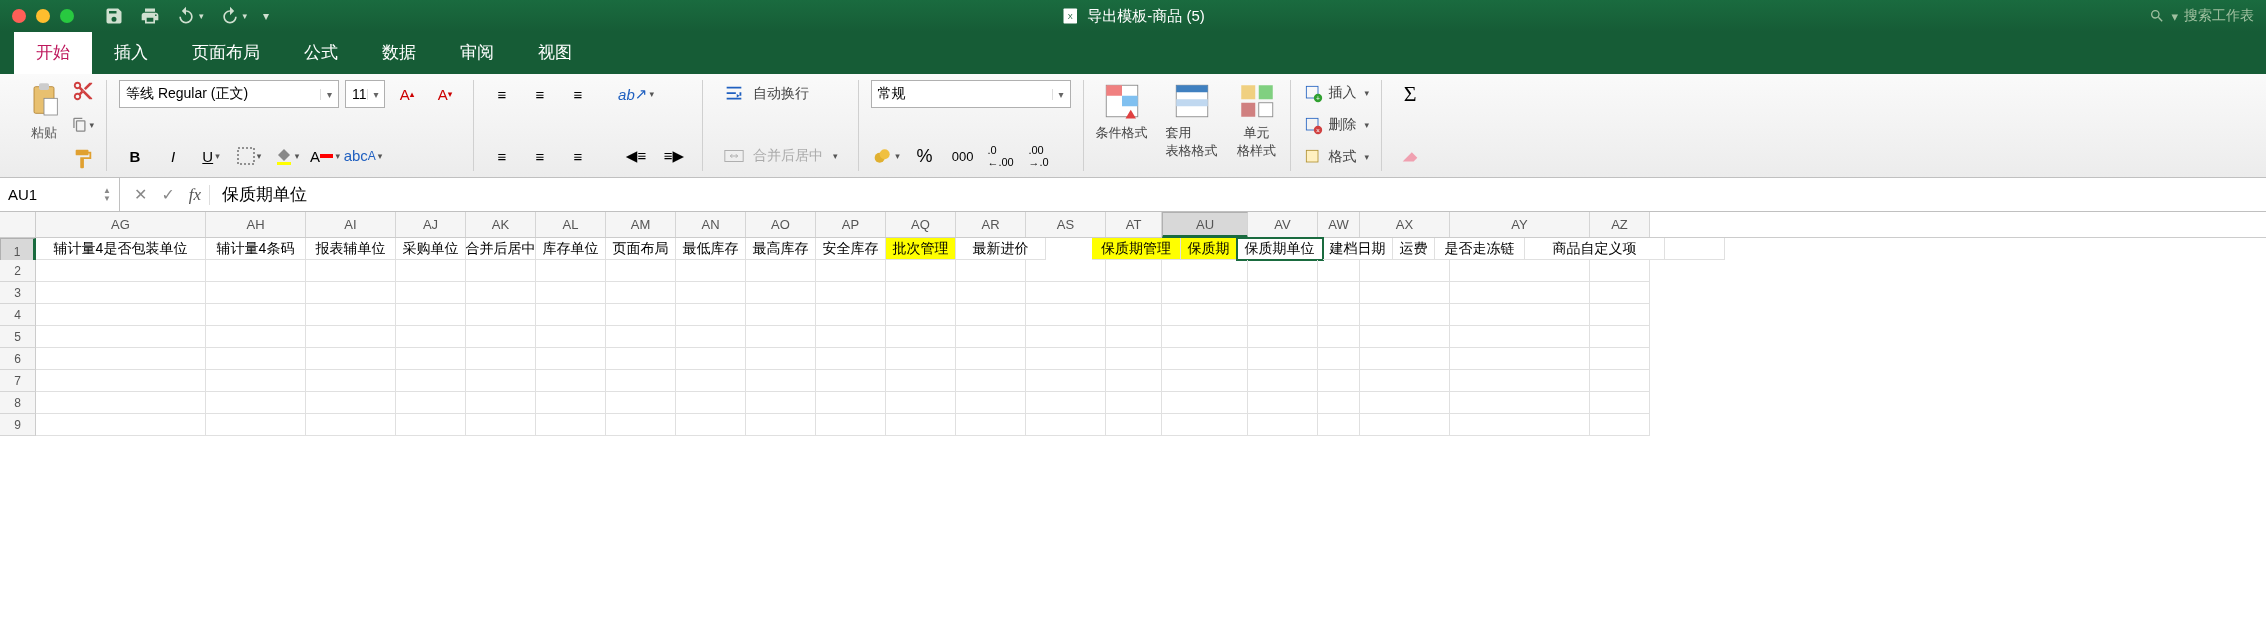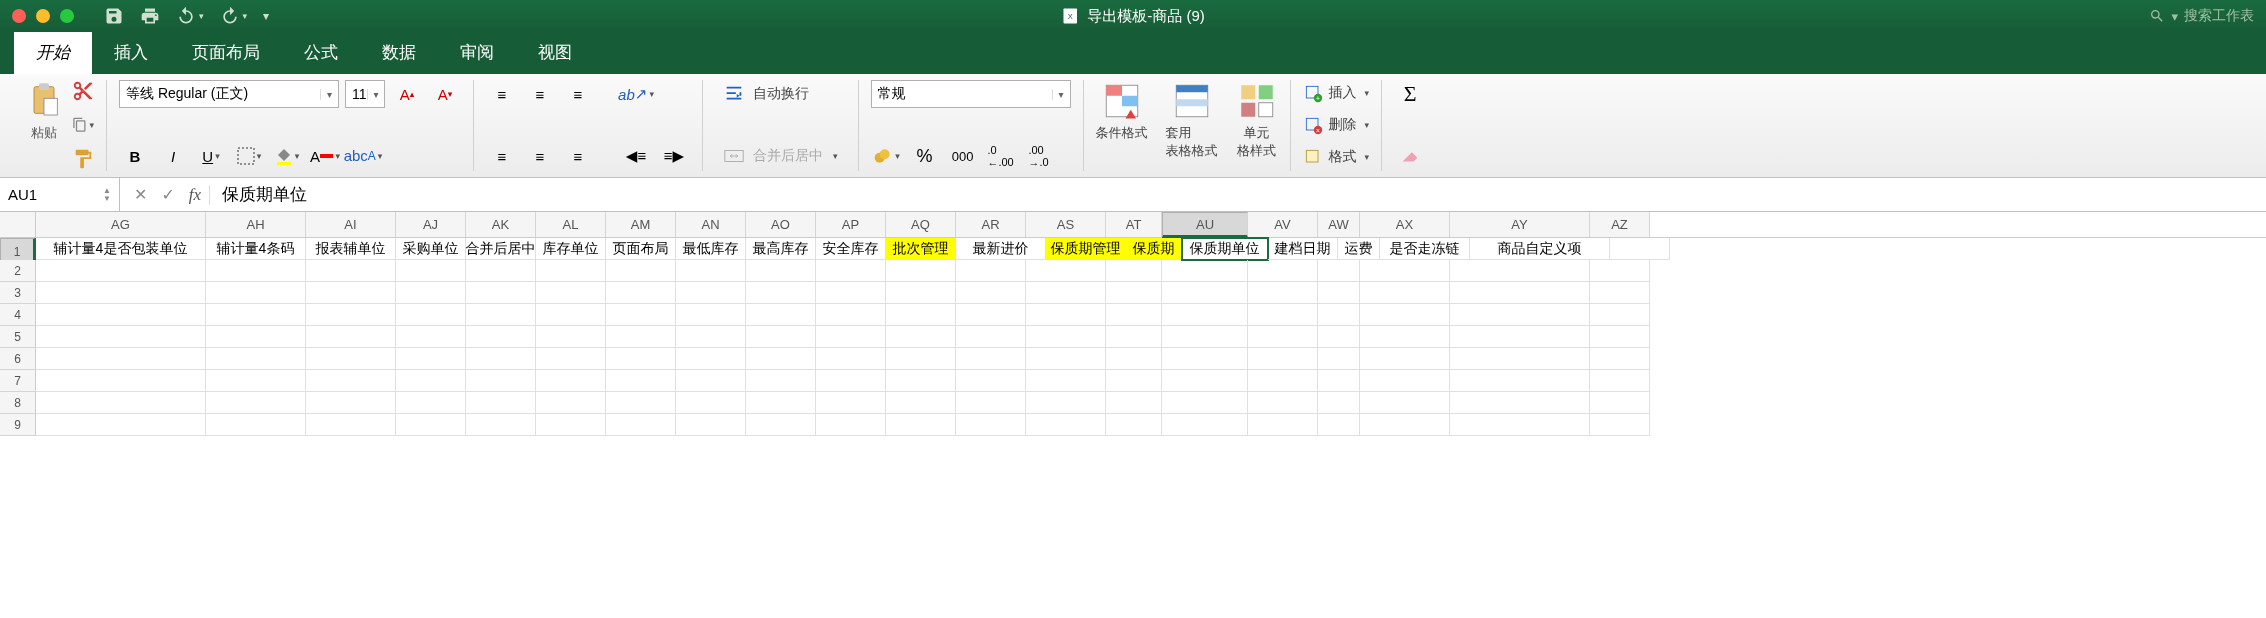--- a/index.html
+++ b/index.html
@@ -13,21 +13,21 @@
   .qat { display: flex; gap: 16px; margin-left: 30px; align-items: center; }
   .qat-item svg { fill: #d0e0d0; width: 20px; height: 20px; }
   .qat-item { display:flex; align-items:center; color:#d0e0d0; font-size:12px; cursor:pointer; }
   .title-center { position: absolute; left: 50%; transform: translateX(-50%); display: flex; align-items: center; gap: 8px; color: #fff; font-size: 15px; }
   .title-center svg { width:18px; height:18px; fill:#fff; }
   .search-box { position: absolute; right: 12px; display: flex; align-items: center; gap: 6px; color: #a0c0a0; font-size: 14px; }
   
   
   .tabs { height: 42px; background: #165c36; display: flex; align-items: flex-end; padding-left: 14px; gap: 0; }
   .tab { padding: 10px 22px; color: #fff; font-size: 17px; cursor: pointer; }
-  .tab.active { background: #fff; color: #000000; border-radius: 0; font-style: italic; }
+  .tab.active { background: #fff; color: #be185d; border-radius: 0; }
   
   
   .ribbon { height: 104px; background: linear-gradient(#fafafa,#ececec); border-bottom: 1px solid #c0c0c0; display: flex; padding: 6px 12px; }
   .group { display: flex; flex-direction: row; align-items: flex-start; padding: 0 12px; border-right: 1px solid #d0d0d0; }
   .group-col { display: flex; flex-direction: column; justify-content: space-between; height: 90px; }
   .group-label { font-size: 13px; color: #555; text-align: center; }
   .big-btn { display: flex; flex-direction: column; align-items: center; gap: 4px; cursor: pointer; }
   .big-btn svg { width: 40px; height: 40px; }
   .mini { width: 22px; height: 22px; cursor: pointer; display:inline-flex; align-items:center; justify-content:center; }
   .row { display: flex; align-items: center; gap: 6px; }
@@ -97,21 +97,21 @@
         </svg> 
         <span style="font-size:9px;margin-left:3px">▾</span>
       </span>
     <span class="qat-item">▾</span>
   </div>
   <div class="title-center">
     <svg viewBox="0 0 24 24">
         <rect x="3" y="2" width="18" height="20" rx="1" fill="#fff"></rect>
         <text x="12" y="16" font-size="10" text-anchor="middle" fill="#165c36">X</text>
       </svg>
-    <span>导出模板-商品 (9)</span>
+    <span>导出模板-商品 (5)</span>
   </div>
   <div class="search-box">
     <svg viewBox="0 0 24 24" width="16" height="16" fill="#a0c0a0">
         <path d="M15.5 14h-.79l-.28-.27A6.471 6.471 0 0 0 16 9.5 6.5 6.5 0 1 0 9.5 16a6.47 6.47 0 0 0 4.23-1.57l.27.28v.79l5 4.99L20.49 19l-4.99-5zM9.5 14A4.5 4.5 0 1 1 14 9.5 4.5 4.5 0 0 1 9.5 14z"></path>
       </svg>
     <span style="font-size:13px">▾</span>
     <span>搜索工作表</span>
   </div>
 </div>
 
@@ -391,21 +391,21 @@
         <div class="cell" style="width: 90px;">报表辅单位</div>
         <div class="cell" style="width: 70px;">采购单位</div>
         <div class="cell" style="width: 70px;">合并后居中</div>
         <div class="cell" style="width: 70px;">库存单位</div>
         <div class="cell" style="width: 70px;">页面布局</div>
         <div class="cell" style="width: 70px;">最低库存</div>
         <div class="cell" style="width: 70px;">最高库存</div>
         <div class="cell" style="width: 70px;">安全库存</div>
         <div class="cell hl" style="width: 70px;">批次管理</div>
         <div class="cell" style="width: 90px;">最新进价</div>
-        <div class="cell hl" style="width: 80px;">保质期管理</div>
+        <div class="cell hl" style="width: 89px; margin-left: 46px;">保质期管理</div>
         <div class="cell hl" style="width: 56px;">保质期</div>
         <div class="cell act" style="width: 86px;">保质期单位</div>
         <div class="cell" style="width: 70px;">建档日期</div>
         <div class="cell" style="width: 42px;">运费</div>
         <div class="cell" style="width: 90px;">是否走冻链</div>
         <div class="cell" style="width: 140px;">商品自定义项</div>
         <div class="cell" style="width: 60px;"></div>
       </div>
       <div class="gr">
         <div class="rh">2</div>

